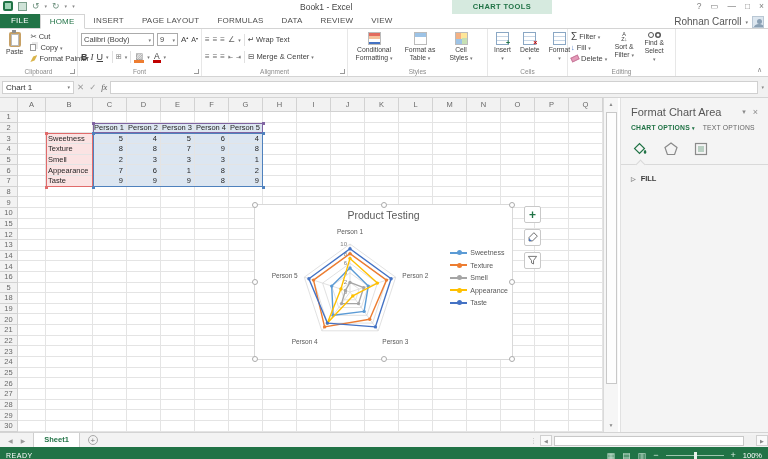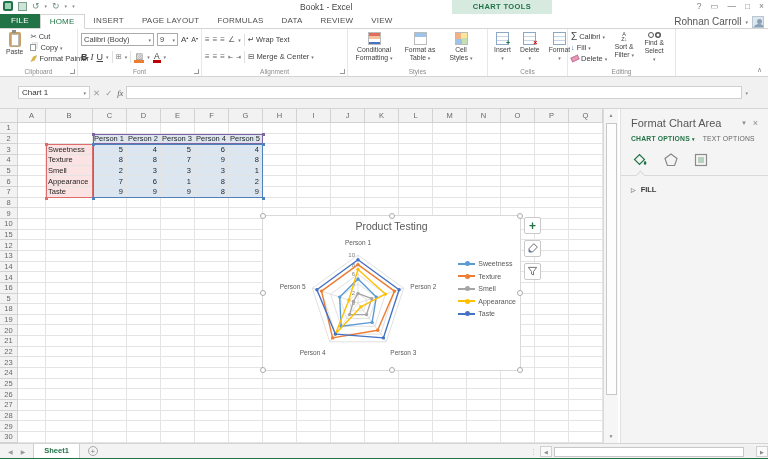--- a/index.html
+++ b/index.html
@@ -72,21 +72,21 @@
              background:repeating-linear-gradient(0deg,#fff 0 3px,#c7d6e6 3px 4px),repeating-linear-gradient(90deg,transparent 0 3px,#c7d6e6 3px 4px); position:relative; }
   .badge { position:absolute; right:-2px; bottom:-2px; font-size:7px; font-weight:bold; line-height:7px; }
   .badge.g { color:#217346; } .badge.r { color:#c00000; }
   .sigma { font-size:10px; color:#444; }
   .ic-eraser { width:8px; height:5px; background:#e59ab8; border:1px solid #c77b9c; transform:rotate(-25deg); }
   .ic-az { font-size:5.5px; color:#444; line-height:5px; text-align:center; }
   .ic-bino { width:6px; height:6px; border-radius:50%; border:1.5px solid #555; box-shadow:7px 0 0 -1.5px #fff, 7px 0 0 0 #555; margin-right:7px; }
   .collapse-ribbon { position:absolute; right:6px; bottom:2px; font-size:7px; color:#888; }
 
   
-  .fbar { height:32px; background:#f1f1f1; border-bottom:1px solid #d4d4d4; display:flex; align-items:center; padding:1px 18px; gap:3px; }
+  .fbar { height:21px; background:#f1f1f1; border-bottom:1px solid #d4d4d4; display:flex; align-items:center; padding:1px 2px; gap:3px; }
   .namebox { width:72px; height:13px; background:#fff; border:1px solid #d0d0d0; font-size:8px;
              display:flex; align-items:center; justify-content:space-between; padding:0 3px; color:#333; }
   .fbtns { display:flex; gap:5px; font-size:8.5px; color:#9d9d9d; align-items:center; }
   .fx { font-family:"Liberation Serif",serif; font-style:italic; color:#5b5b5b; }
   .finput { flex:1; height:13px; background:#fff; border:1px solid #d0d0d0; font-size:8px; padding:0 3px; }
   .fexpand { font-size:5px; color:#888; padding-right:2px; }
 
   
   .work { position:relative; height:334px; background:#fff; overflow:hidden; }
   #grid { position:absolute; left:0; top:0; width:603px; height:334px; display:grid; background:#fff; }
@@ -96,21 +96,21 @@
         display:flex; align-items:center; overflow:hidden; white-space:nowrap; }
   .c-red { background:#fbe3e3; }
   .c-blue { background:#dce6f1; }
   .t-label { padding-left:2px; }
   .t-hdr { padding-left:1px; }
   .t-num { justify-content:flex-end; padding-right:3px; }
   .range { position:absolute; pointer-events:none; }
   .handle { position:absolute; width:3px; height:3px; }
 
   
-  .chartbox { position:absolute; left:262px; top:106px; width:259px; height:156px; background:#fff;
+  .chartbox { position:absolute; left:254px; top:106px; width:259px; height:156px; background:#fff;
               border:1px solid #d9d9d9; z-index:5; }
   .chtitle { position:absolute; top:4px; left:0; right:0; text-align:center; font-size:10.5px; color:#595959; }
   .chsvg { position:absolute; left:0; top:0; }
   .legend { position:absolute; right:4px; top:44px; display:flex; flex-direction:column; gap:5.5px; }
   .litem { display:flex; align-items:center; gap:3px; }
   .lswatch { position:relative; width:17px; height:2px; }
   .lswatch::after { content:""; position:absolute; left:6.5px; top:-1.5px; width:5px; height:5px; border-radius:50%; background:inherit; }
   .llabel { font-size:7px; color:#595959; }
   .chandle { position:absolute; width:6px; height:6px; border-radius:50%; background:#fff; border:1px solid #ababab; z-index:6; }
   .chartbtn { position:absolute; left:524px; width:17px; height:17px; background:#fff; border:1px solid #c9c9c9;
@@ -328,21 +328,21 @@
         <span class="ic-grid"></span>
         <span class="bb-label"><span>Format</span><br><span class="caret">▾</span></span>
       </div>
       <span class="glabel">Cells</span>
     </div>
 
     <div class="grp" style="width:108px; display:flex; gap:4px;">
       <div>
         <div class="smallrow">
             <span class="sigma">Σ</span>
-            <span>Calibri</span>
+            <span>Filter</span>
             <span class="caret">▾</span>
           </div>
         <div class="smallrow">
             <span style="color:#4472c4">↓</span>
             <span>Fill</span>
             <span class="caret">▾</span>
           </div>
         <div class="smallrow">
             <span class="ic-eraser"></span>
             <span>Delete</span>

